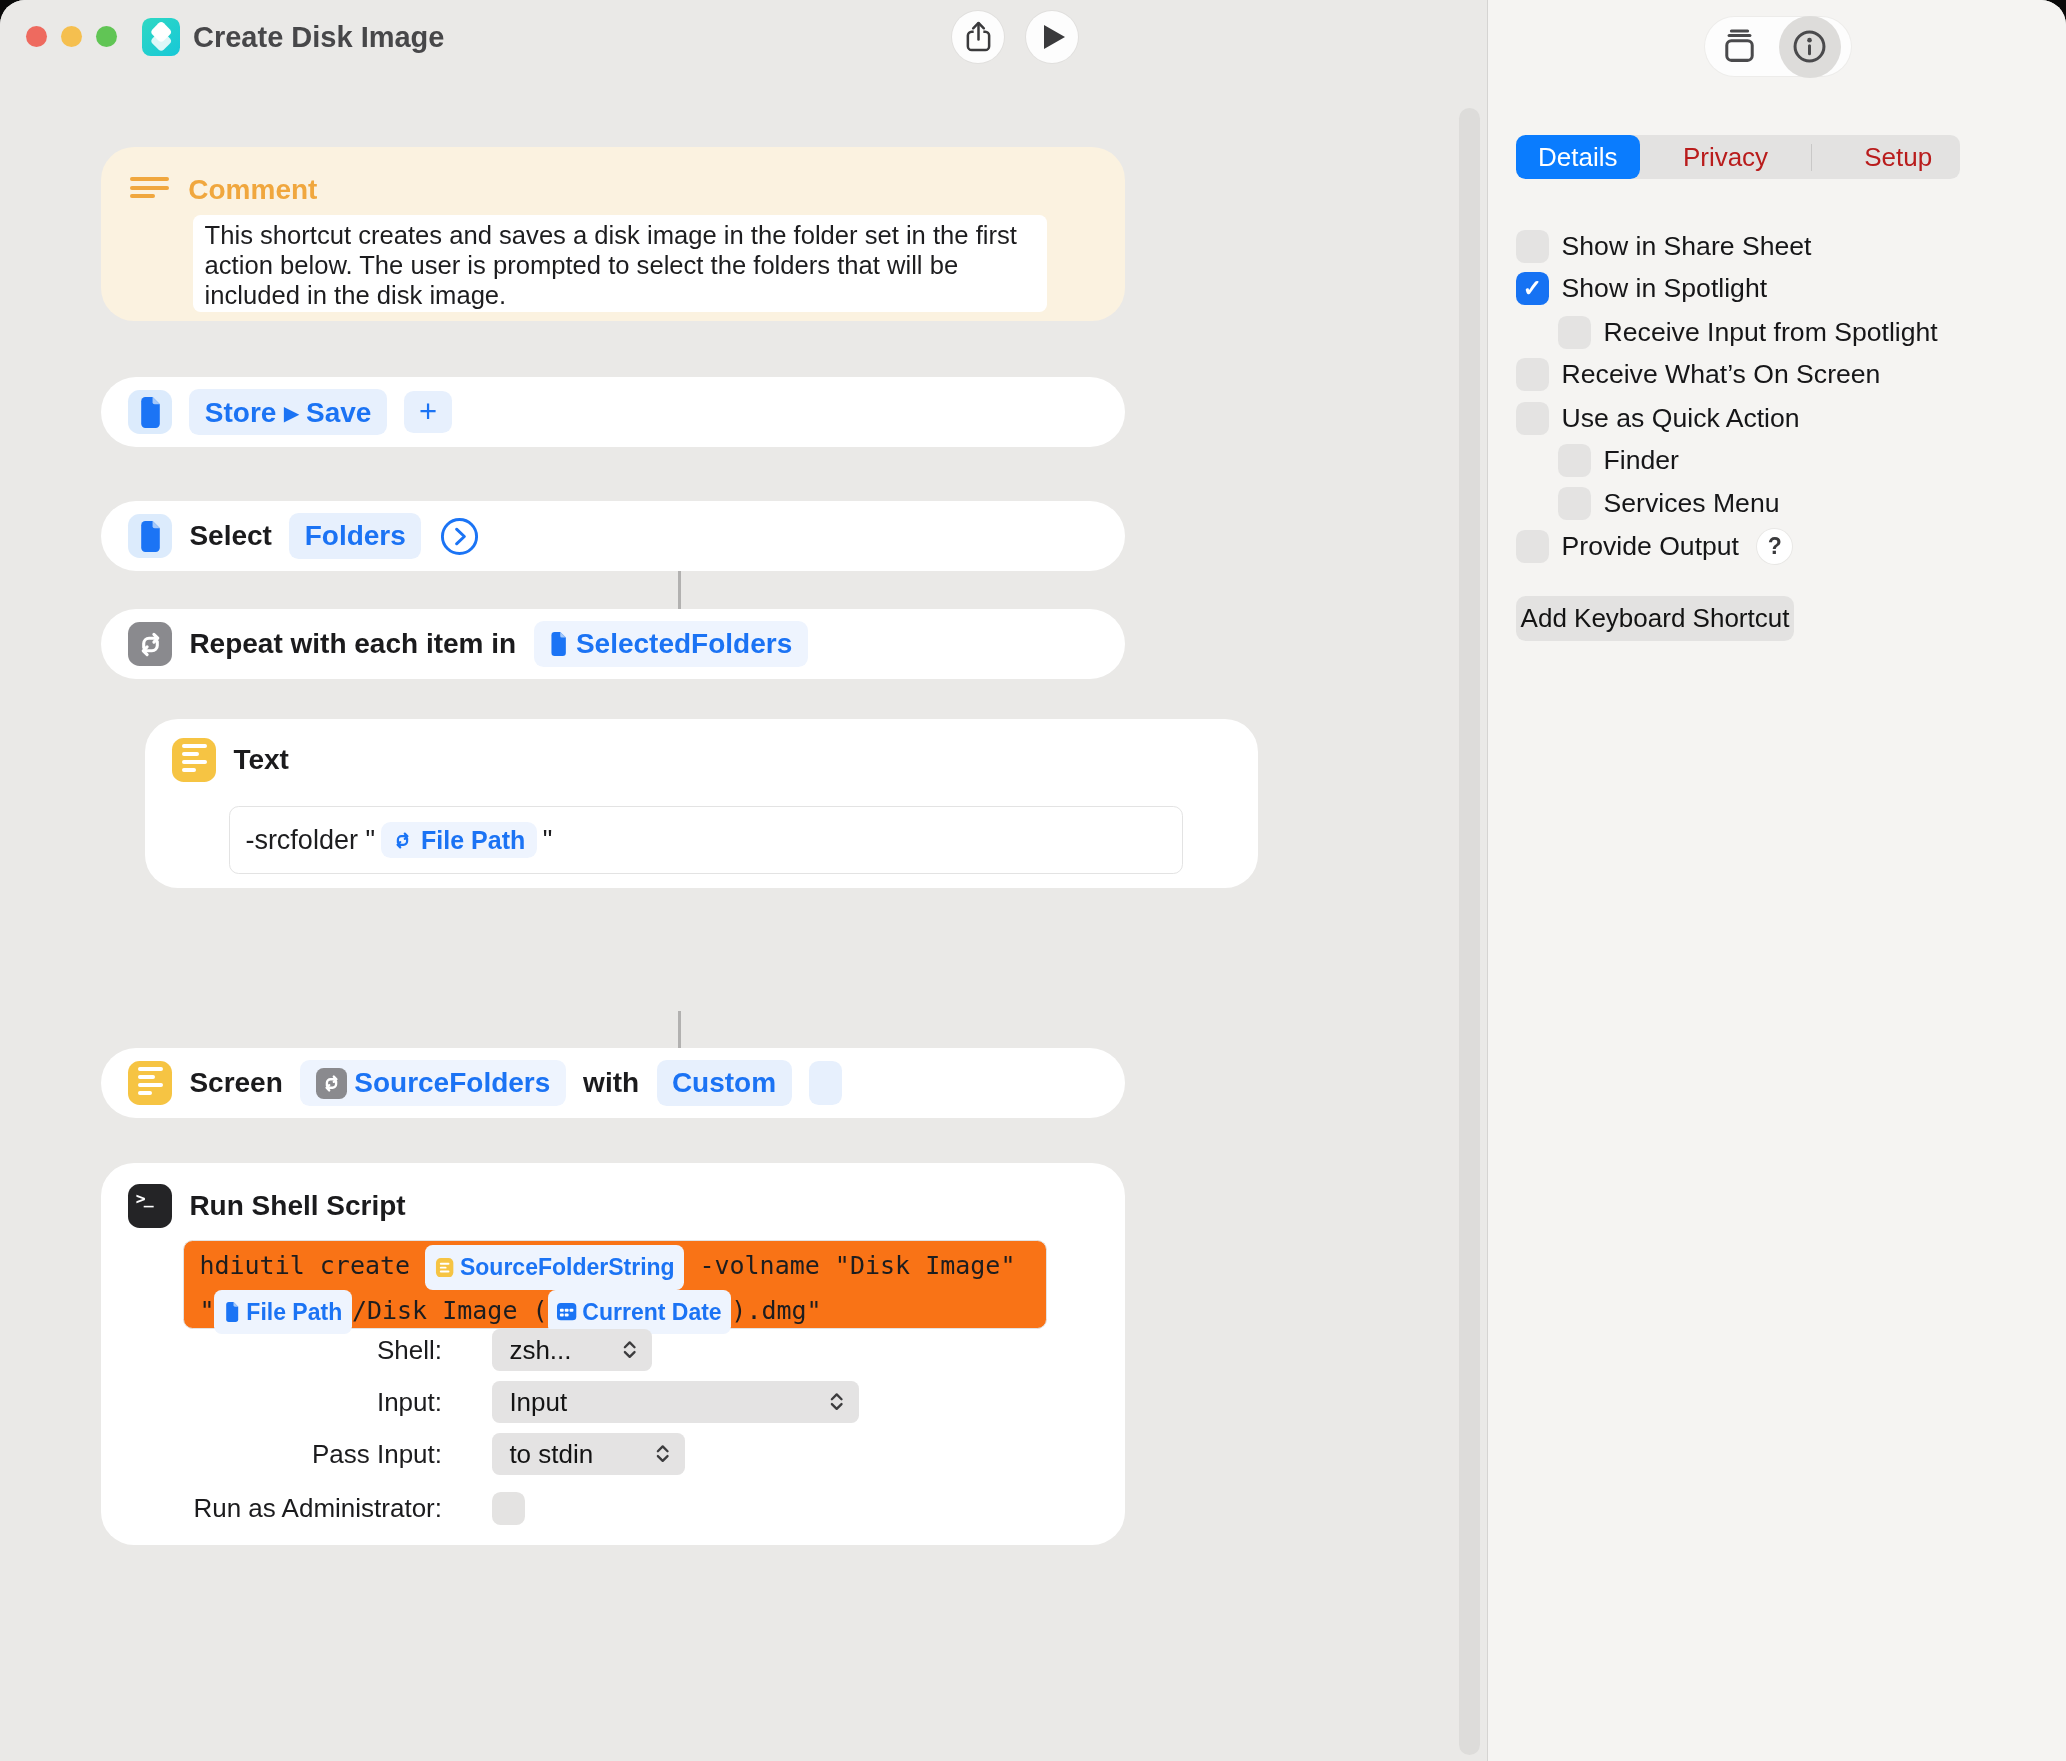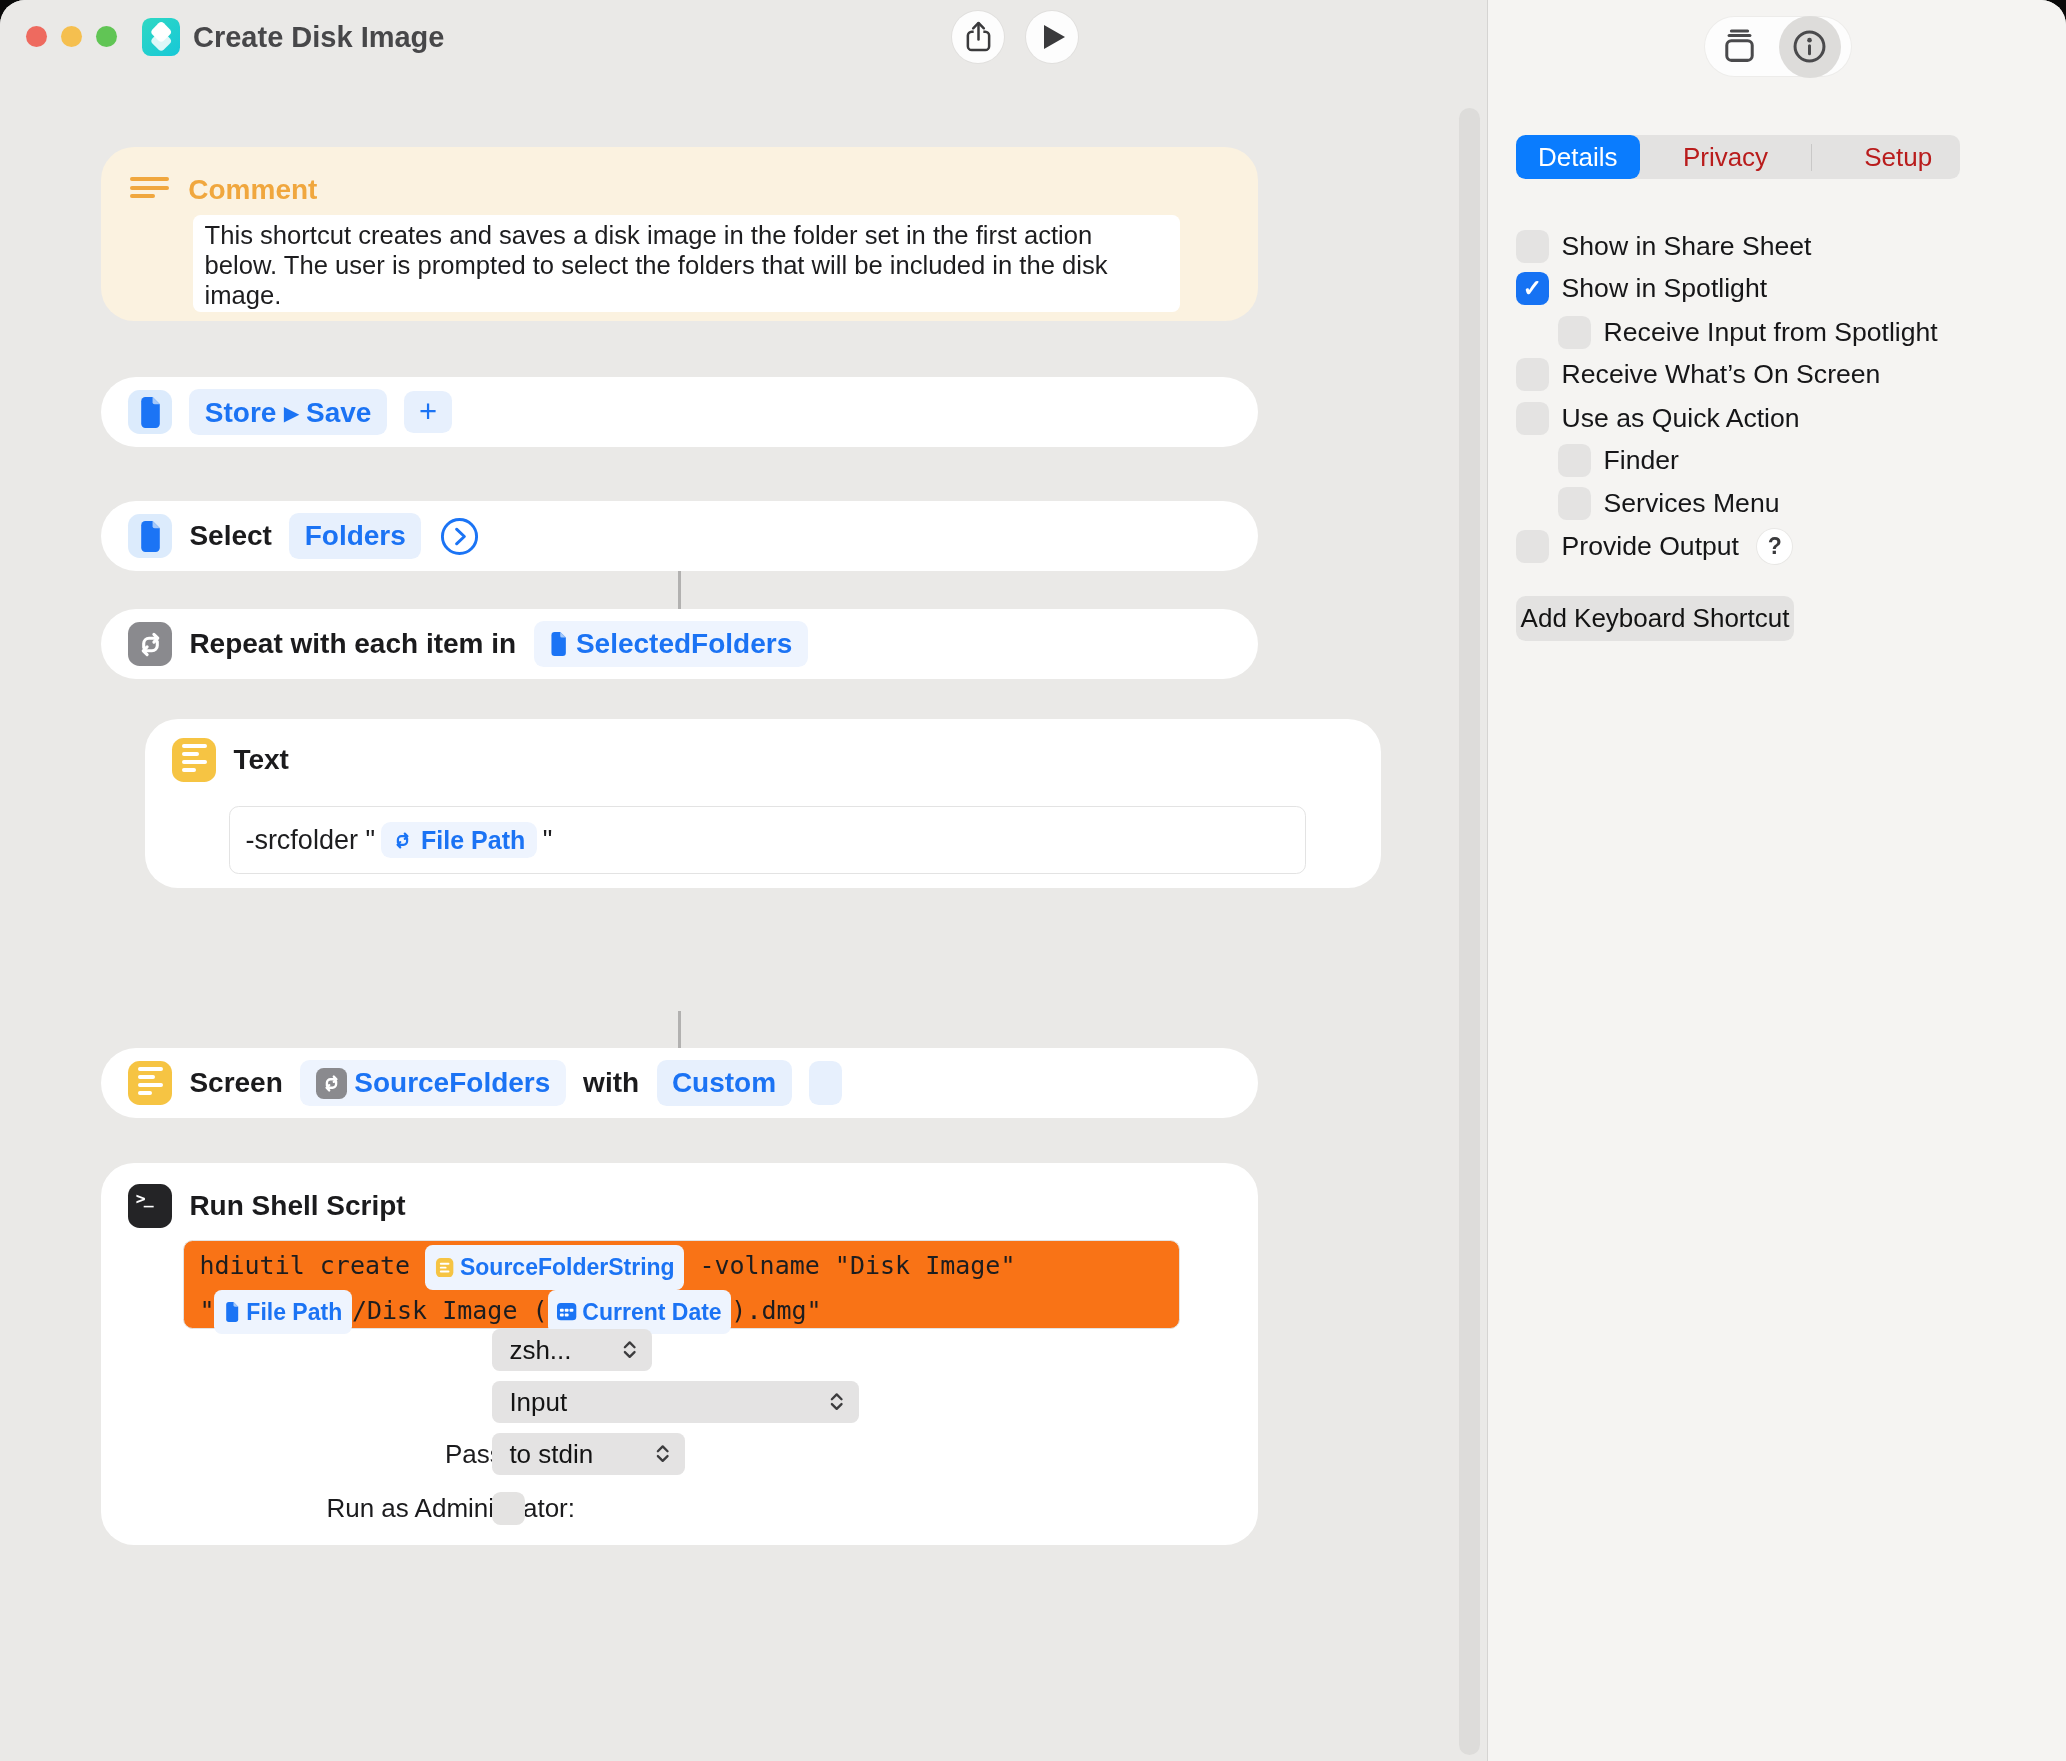--- a/index.html
+++ b/index.html
@@ -26,21 +26,21 @@
   .circlebtn { position:absolute; top:10.6px; width:52px; height:52px; border-radius:50%; background:#fdfdfd;
                display:flex; align-items:center; justify-content:center; box-shadow:0 0 0 1px rgba(0,0,0,0.04); }
   .sharebtn { left:952px; }
   .playbtn { left:1026px; }
   .playtri { width:0; height:0; border-left:21px solid #3a3a3c; border-top:12.6px solid transparent; border-bottom:12.6px solid transparent; margin-left:5.8px; }
 
   
   .scrollthumb { position:absolute; left:1459px; top:108px; width:21px; height:1647px; border-radius:10.6px; background:#dddcda; }
 
   
-  .card { position:absolute; left:101px; width:1157px; background:#ffffff; border-radius:35px; }
+  .card { position:absolute; left:101px; width:1024px; background:#ffffff; border-radius:35px; }
   .card-pad { display:flex; align-items:center; height:70px; padding-left:27px; gap:17.4px; }
   .acticon { width:44px; height:44px; border-radius:11.6px; flex:0 0 auto; display:flex; align-items:center; justify-content:center; }
   .acticon.blue-lt { background:#dcebfc; }
   .acticon.gray { background:#8a8a8e; }
   .acticon.yellow { background:#f6c443; }
   .acticon.black { background:#242426; position:relative; }
   .acticon.black .prompt { position:absolute; left:7.7px; top:4.8px; color:#fff; font-family:"DejaVu Sans Mono",monospace; font-size:16.4px; font-weight:700; letter-spacing:-1.9px; }
   .acttitle { font-size:28px; font-weight:700; color:#1b1b1d; }
   .pill { display:inline-flex; align-items:center; gap:7.7px; background:#e7f0fd; border-radius:9.7px; padding:6.8px 15.4px;
           font-size:28px; font-weight:700; color:#1b73f4; }
@@ -54,21 +54,21 @@
 
   
   .comment-card { top:147px; height:174px; background:#fbf2e0; border-radius:33px; }
   .comment-head { display:flex; align-items:center; gap:19.3px; padding:27px 0 0 29px; }
   .cmt-lines span { display:block; height:3.9px; border-radius:1.9px; background:#f0a73e; margin-bottom:4.8px; }
   .cmt-title { font-size:28px; font-weight:700; color:#f0a73e; }
   .comment-body { position:absolute; left:92px; right:78px; top:68px; height:97px; background:#fff; border-radius:7.7px;
                   padding:4.8px 11.6px; font-size:25.6px; line-height:30px; color:#1d1d1f; }
 
   
-  .text-card { top:719px; left:145px; width:1236px; height:169px; border-radius:33px; }
+  .text-card { top:719px; left:145px; width:1113px; height:169px; border-radius:33px; }
   .text-head { display:flex; align-items:center; gap:17.4px; padding:19.3px 0 0 27px; }
   .txt-lines span { display:block; height:3.9px; border-radius:1.9px; background:#fff; margin-bottom:4.3px; }
   .inputbox { position:absolute; left:84px; right:75px; top:87px; height:68px; border:1px solid #e3e3e3; border-radius:9.7px;
               background:#fff; display:flex; align-items:center; padding-left:15.4px; font-size:27px; color:#1d1d1f; gap:5.8px; }
   .inputbox .pill { font-size:25px; padding:3.9px 11.6px; }
 
   
   .shell-card { top:1163px; height:382px; border-radius:33px; }
   .shell-head { display:flex; align-items:center; gap:17.4px; padding:21px 0 0 27px; }
   .codebox { position:absolute; left:82px; right:78px; top:77px; height:89px; border:1px solid #e3e3e3; border-radius:9.7px;

